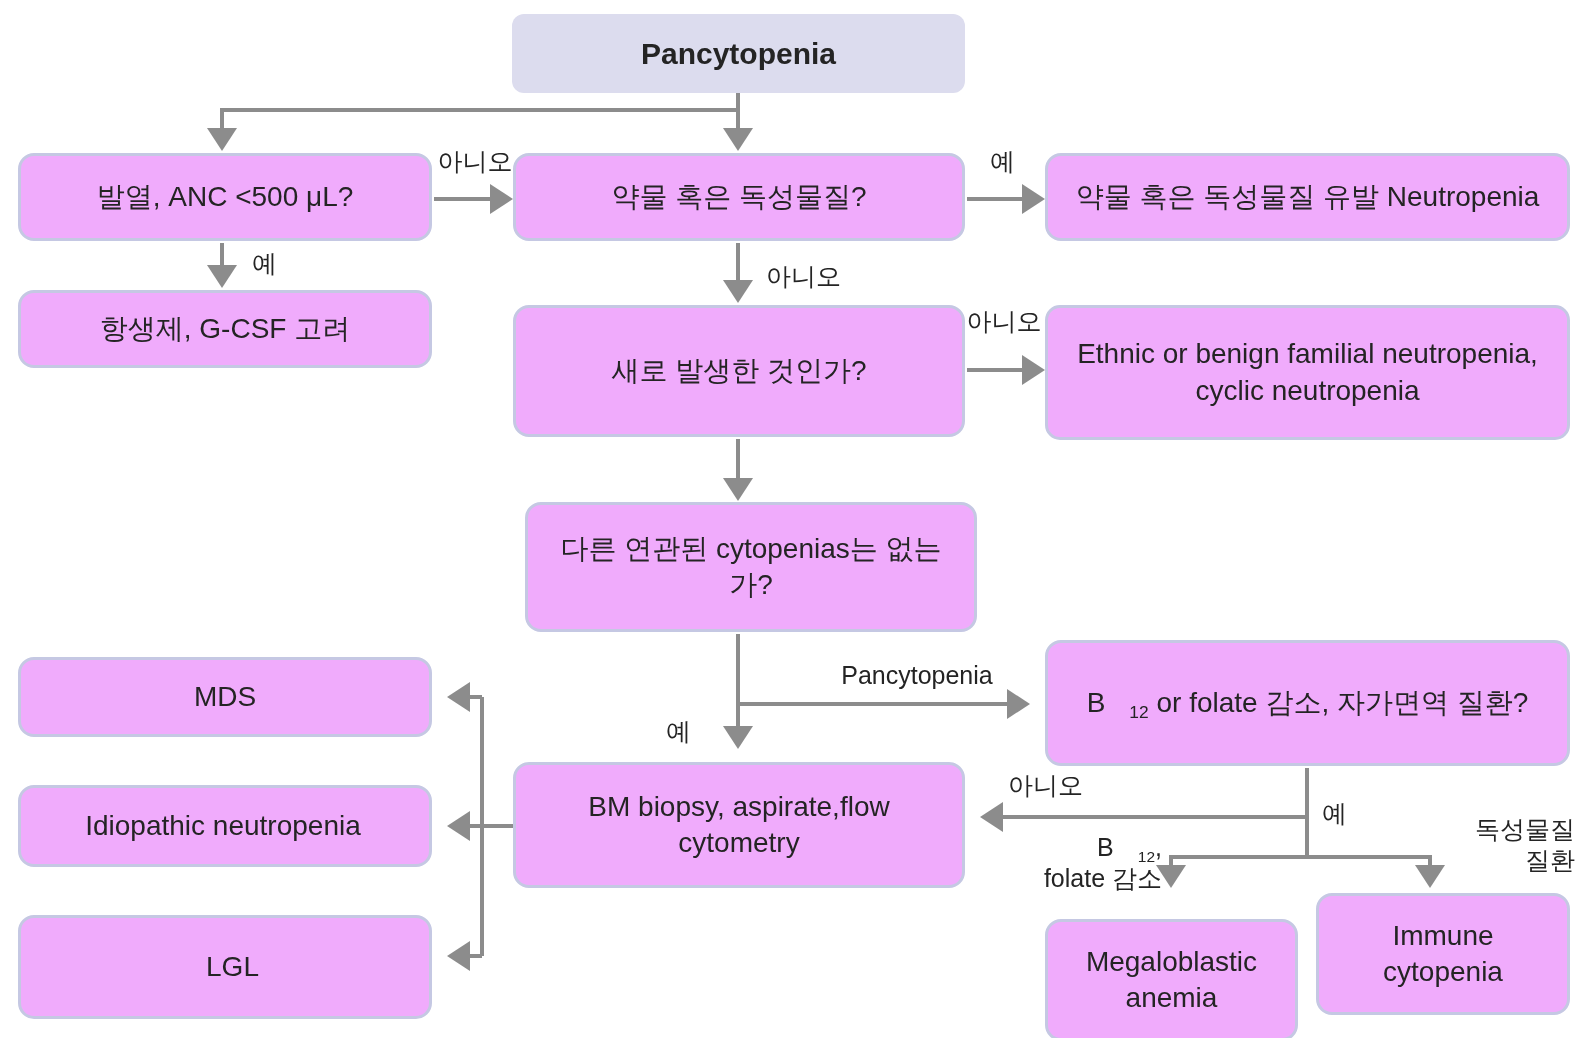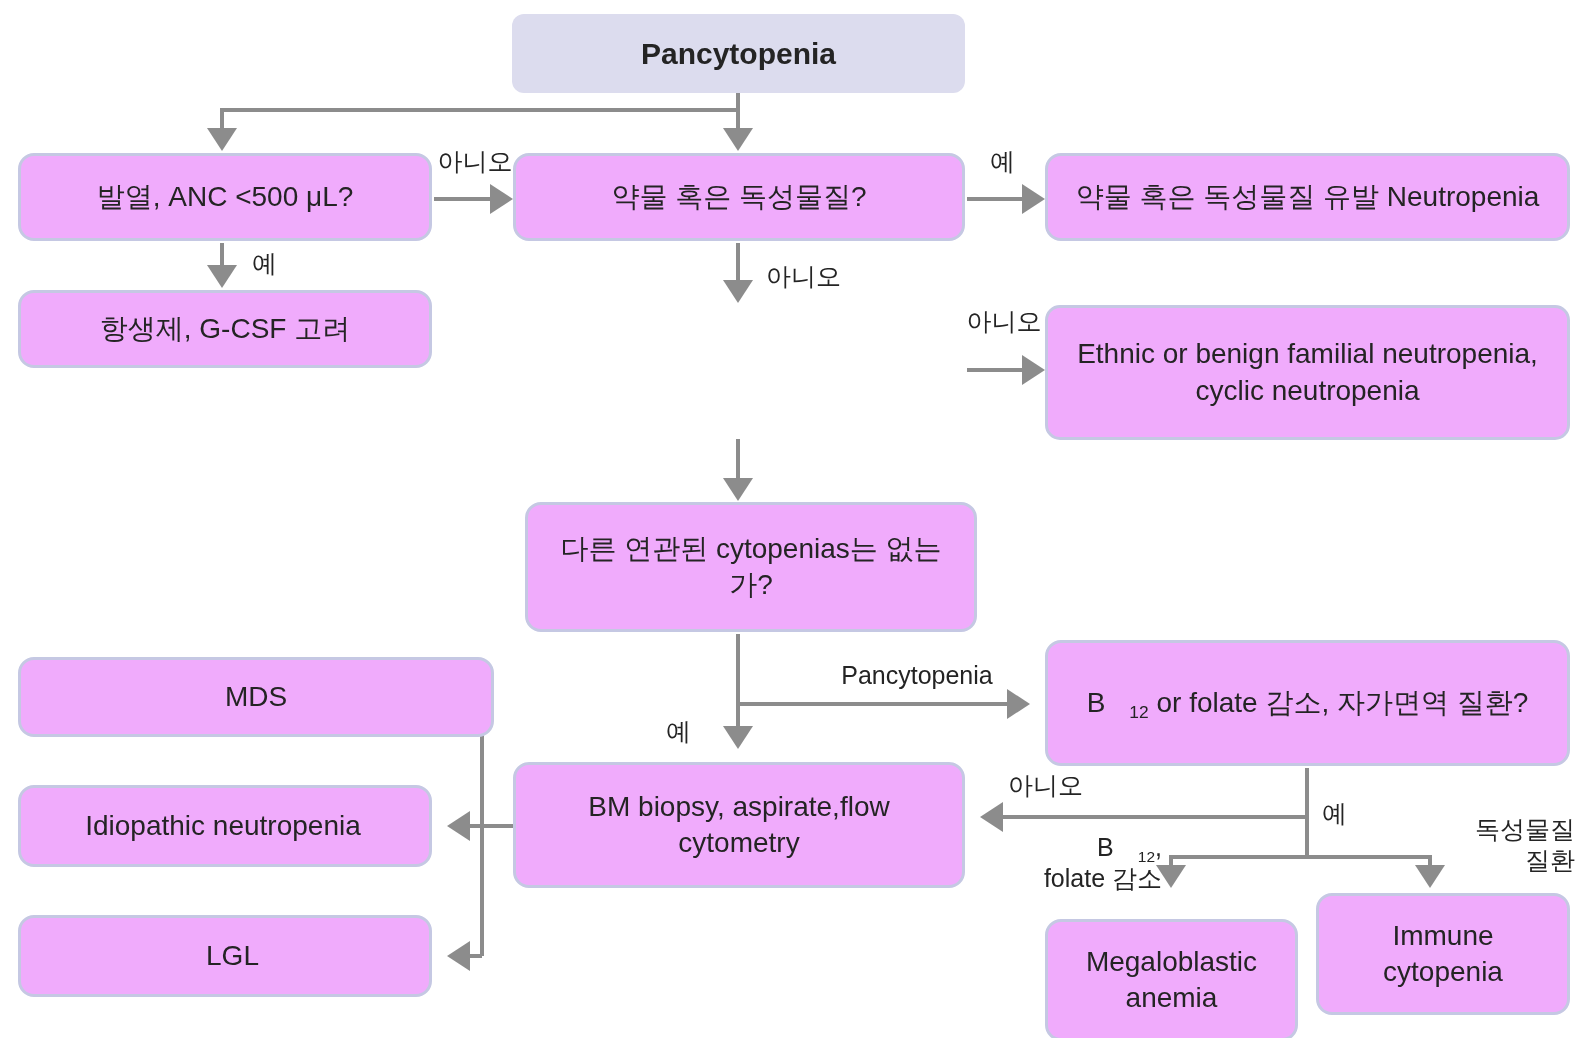--- a/index.html
+++ b/index.html
@@ -99,36 +99,37 @@
   <div class="node node--start node--nowrap" style="left:512px;top:14px;width:453px;height:79px;">Pancytopenia</div>
 
   <div class="node node--nowrap" style="left:18px;top:153px;width:414px;height:88px;">발열, ANC &lt;500 μL?</div>
 
   <div class="node node--nowrap" style="left:513px;top:153px;width:452px;height:88px;">약물 혹은 독성물질?</div>
 
   <div class="node node--nowrap" style="left:1045px;top:153px;width:525px;height:88px;padding:4px 6px;">약물 혹은 독성물질 유발 Neutropenia</div>
 
   <div class="node node--nowrap" style="left:18px;top:290px;width:414px;height:78px;">항생제, G-CSF 고려</div>
 
+  <div class="node node--nowrap" style="left:513px;top:305px;width:452px;height:132px;">새로 발생한 것인가?</div>
 
   <div class="node" style="left:1045px;top:305px;width:525px;height:135px;border-radius:15px;">Ethnic or benign familial neutropenia, cyclic neutropenia</div>
 
   <div class="node" style="left:525px;top:502px;width:452px;height:130px;">다른 연관된 cytopenias는 없는가?</div>
 
   <div class="node node--nowrap" style="left:1045px;top:640px;width:525px;height:126px;">
     <span><span>B</span><sub>12</sub><span> or folate 감소, 자가면역 질환?</span></span>
   </div>
 
   <div class="node" style="left:513px;top:762px;width:452px;height:126px;">BM biopsy, aspirate,flow cytometry</div>
 
-  <div class="node node--nowrap" style="left:18px;top:657px;width:476px;height:80px;">MDS</div>
+  <div class="node node--nowrap" style="left:18px;top:657px;width:414px;height:80px;">MDS</div>
 
   <div class="node node--nowrap" style="left:18px;top:785px;width:414px;height:82px;padding-left:12px;">Idiopathic neutropenia</div>
 
-  <div class="node node--nowrap" style="left:18px;top:915px;width:414px;height:82px;padding-left:31px;">LGL</div>
+  <div class="node node--nowrap" style="left:18px;top:915px;width:414px;height:104px;padding-left:31px;">LGL</div>
 
   <div class="node" style="left:1045px;top:893px;width:253px;height:122px;margin-top:26px;">Megaloblastic anemia</div>
 
   <div class="node" style="left:1316px;top:893px;width:254px;height:122px;">Immune cytopenia</div>
 
   <div class="elabel elabel--center" style="left:425px;top:146px;width:100px;">아니오</div>
 
   <div class="elabel elabel--center" style="left:975px;top:146px;width:55px;">예</div>
 
   <div class="elabel" style="left:252px;top:248px;">예</div>

